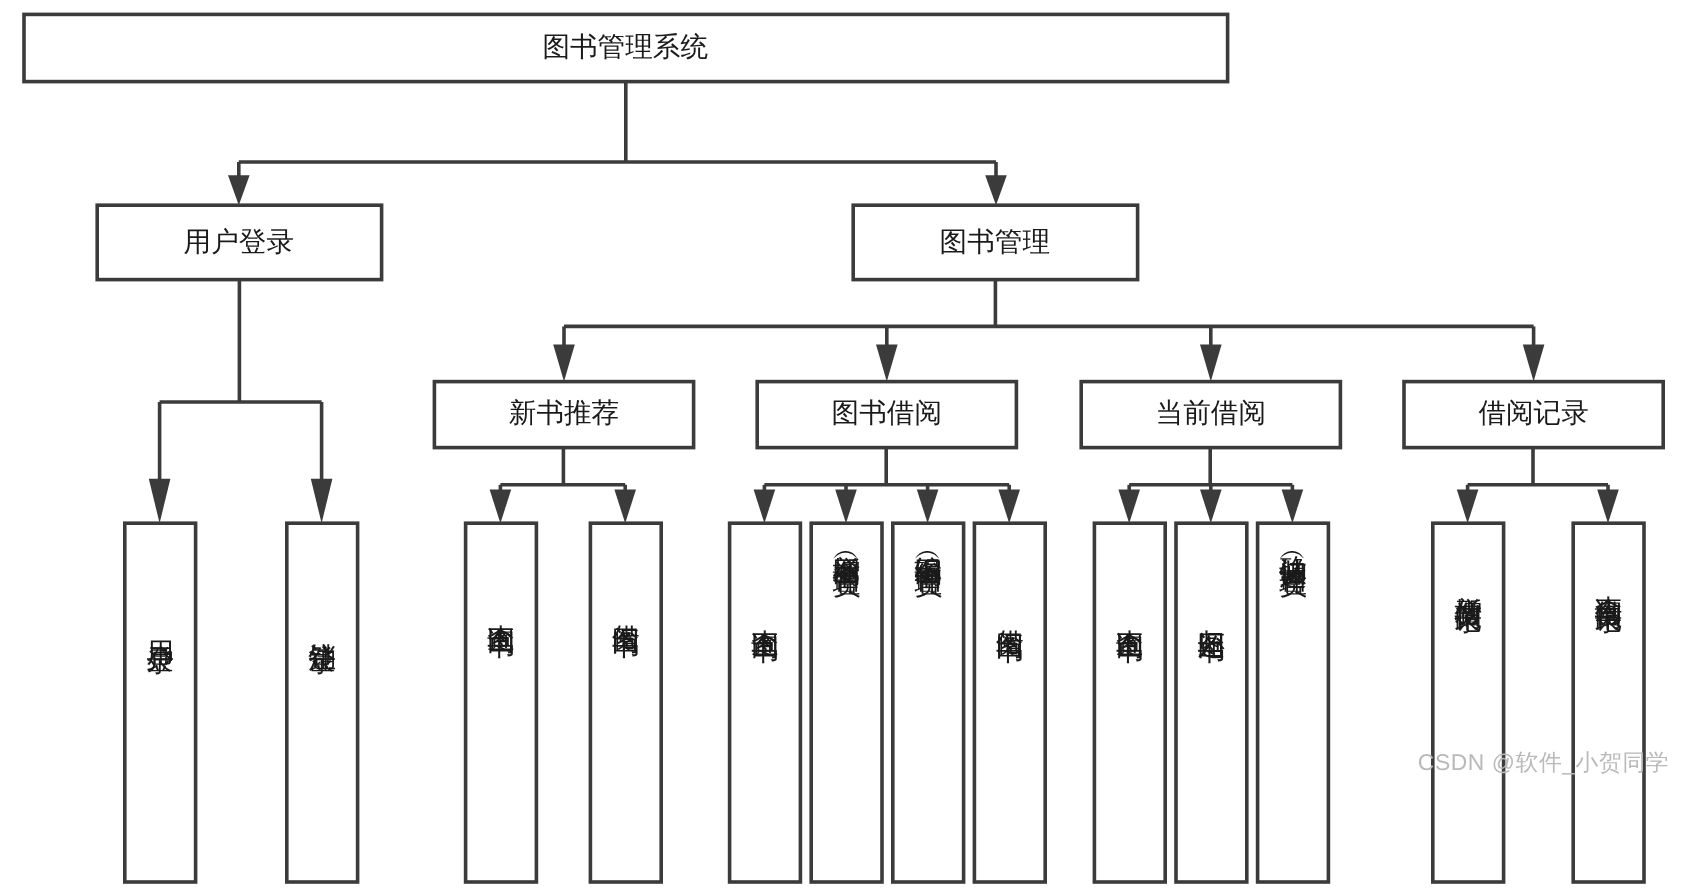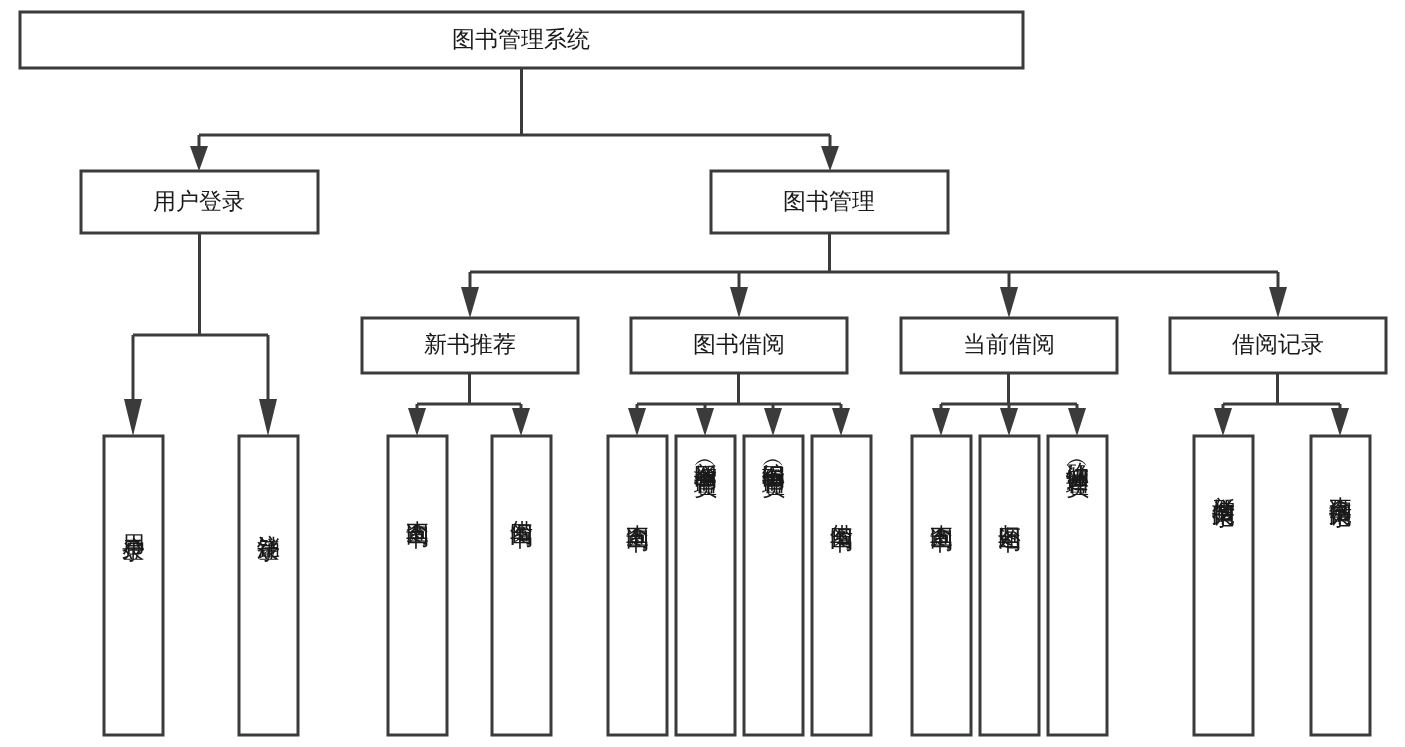--- a/index.html
+++ b/index.html
@@ -193,13 +193,14 @@
   <div class="node-label-v" style="left:762px; top:444px;">编辑图书（管理员）</div>
   <div class="node-label-v" style="left:830px; top:506px;">借阅图书</div>
 
   <div class="node-label-v" style="left:930px; top:506px;">查询图书</div>
   <div class="node-label-v" style="left:998px; top:506px;">归还图书</div>
   <div class="node-label-v" style="left:1066px; top:444px;">确认归还（管理员）</div>
 
   <div class="node-label-v" style="left:1212px; top:478px;">新增借阅记录</div>
   <div class="node-label-v" style="left:1329px; top:478px;">查询借阅记录</div>
 
+  <div class="watermark">CSDN @软件_小贺同学</div>
 </div>
 
 </body></html>

